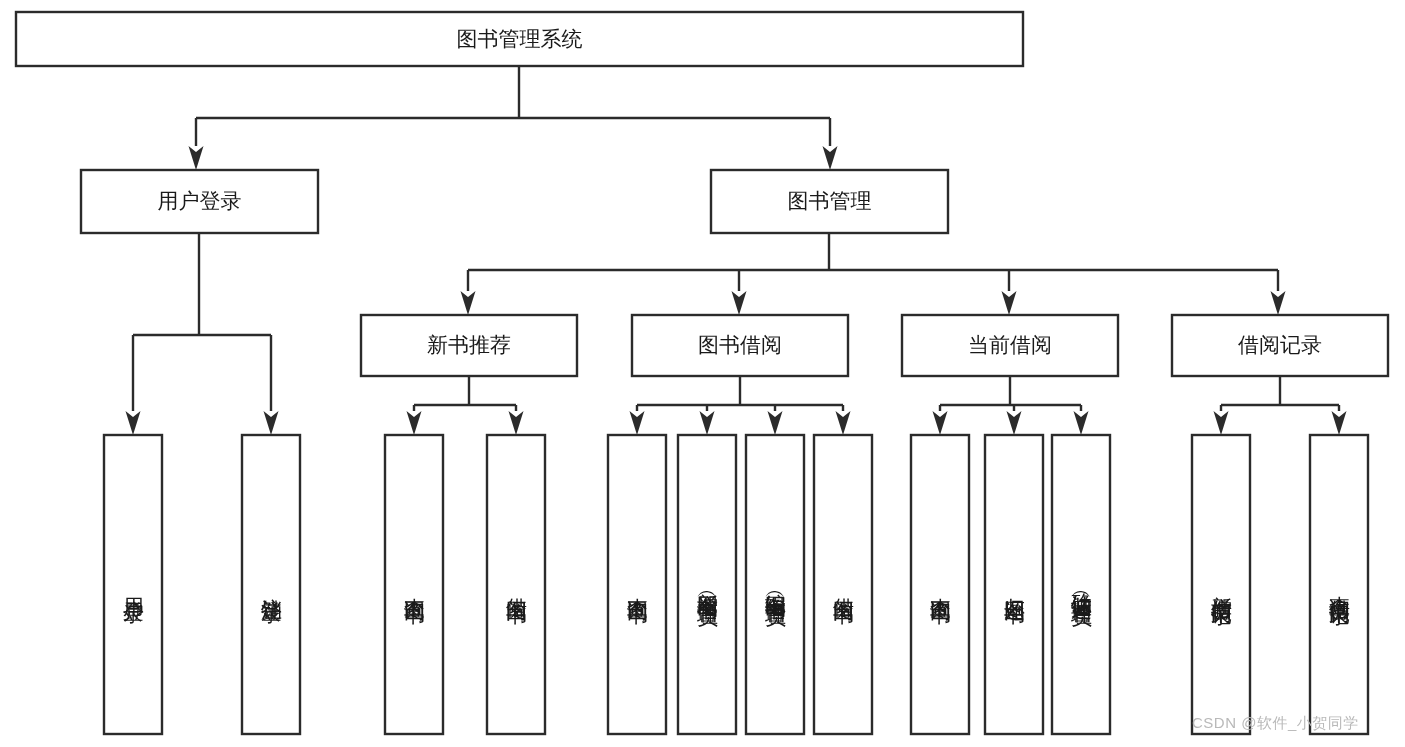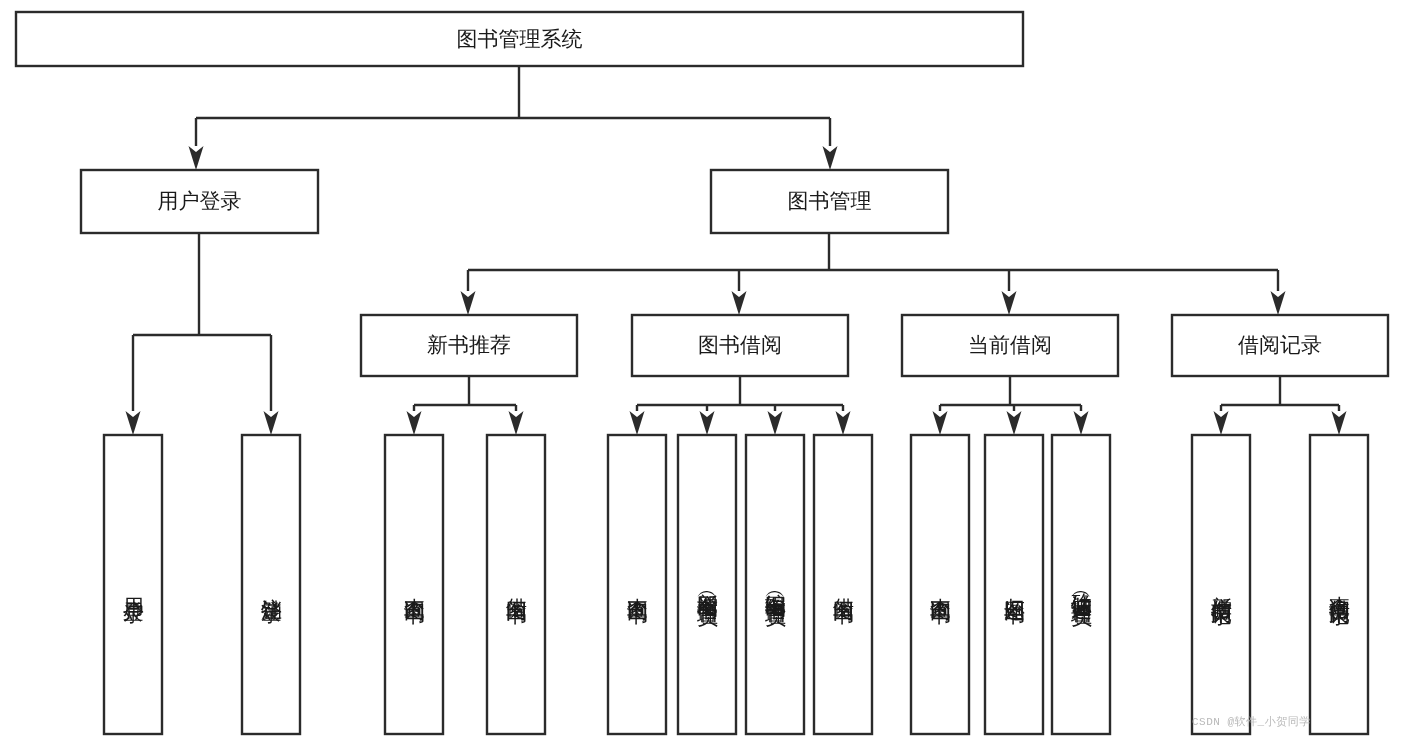--- a/index.html
+++ b/index.html
@@ -59,22 +59,22 @@
     font-family: "Liberation Sans", "DejaVu Sans", sans-serif;
     font-size: 21px;
     line-height: 1.28;
     letter-spacing: 2px;
     color: #1a1a1a;
     pointer-events: none;
     white-space: nowrap;
   }
   .watermark {
     position: absolute;
-    font-family: Liberation Mono, monospace;
-    font-size: 11px;
+    font-family: Liberation Sans, sans-serif;
+    font-size: 15px;
     color: #b9b9b9;
     letter-spacing: 0.5px;
     white-space: nowrap;
   }
 </style>
 </head>
 <body>
 
 <div id="diagram-root">
 

